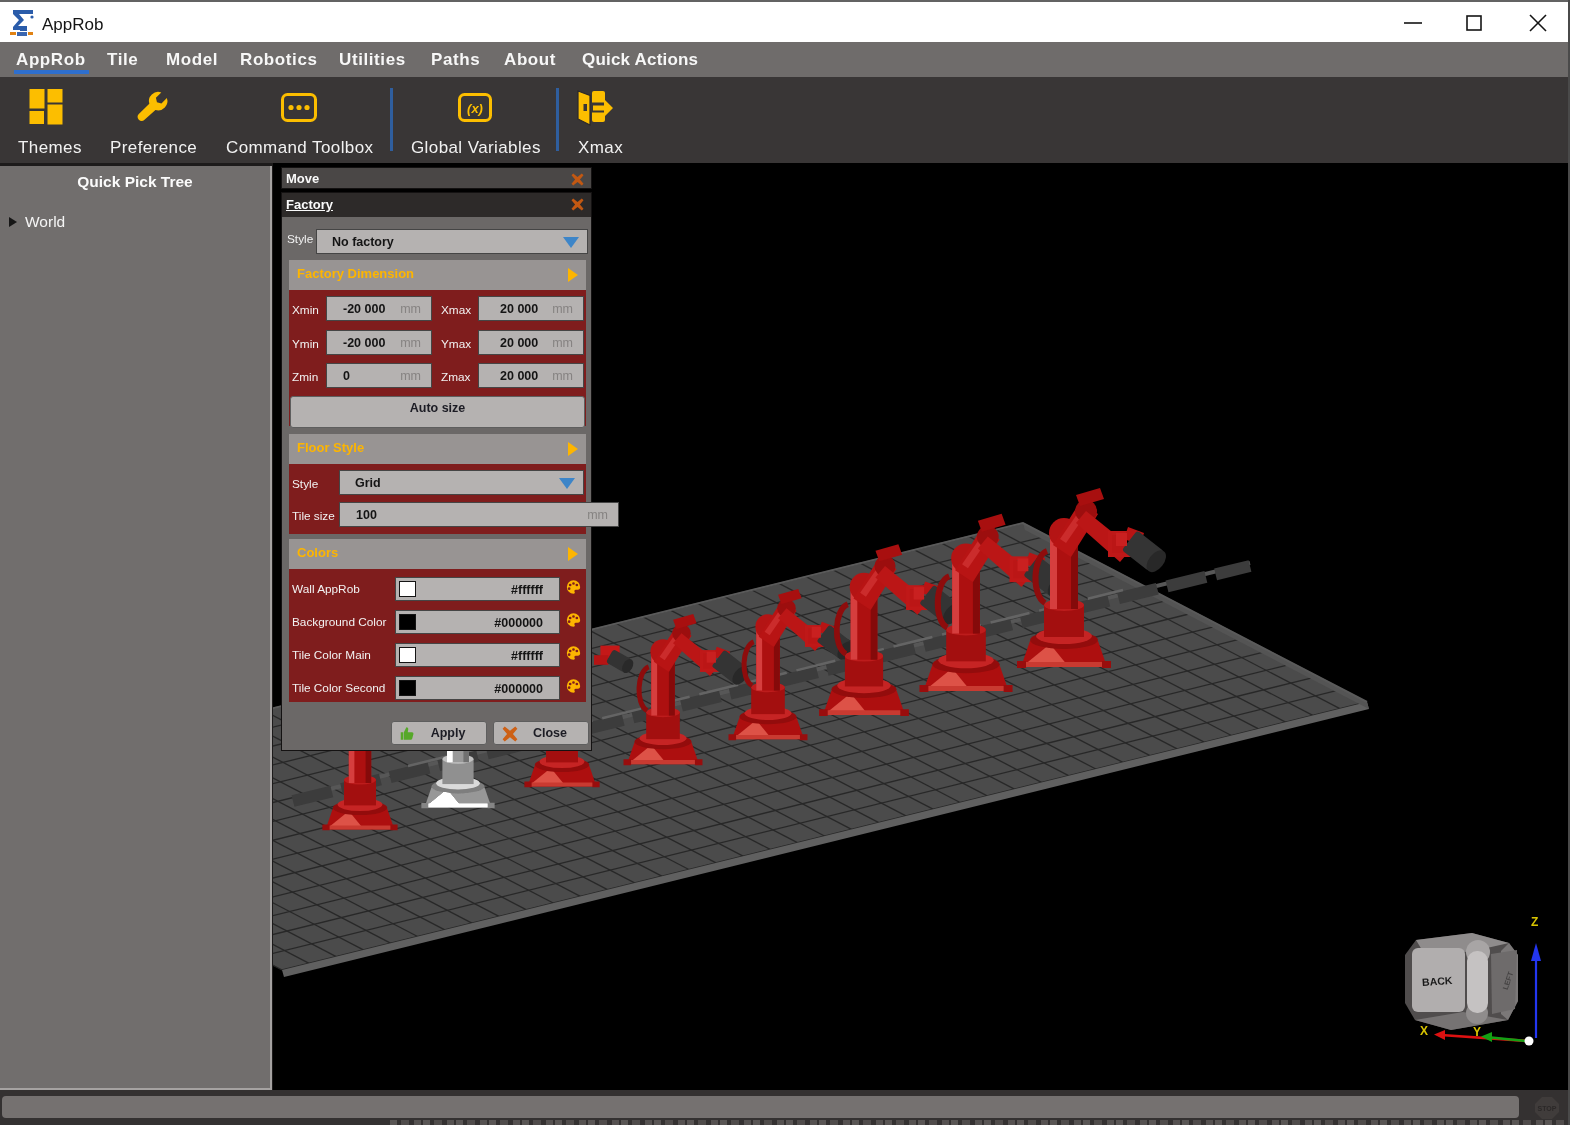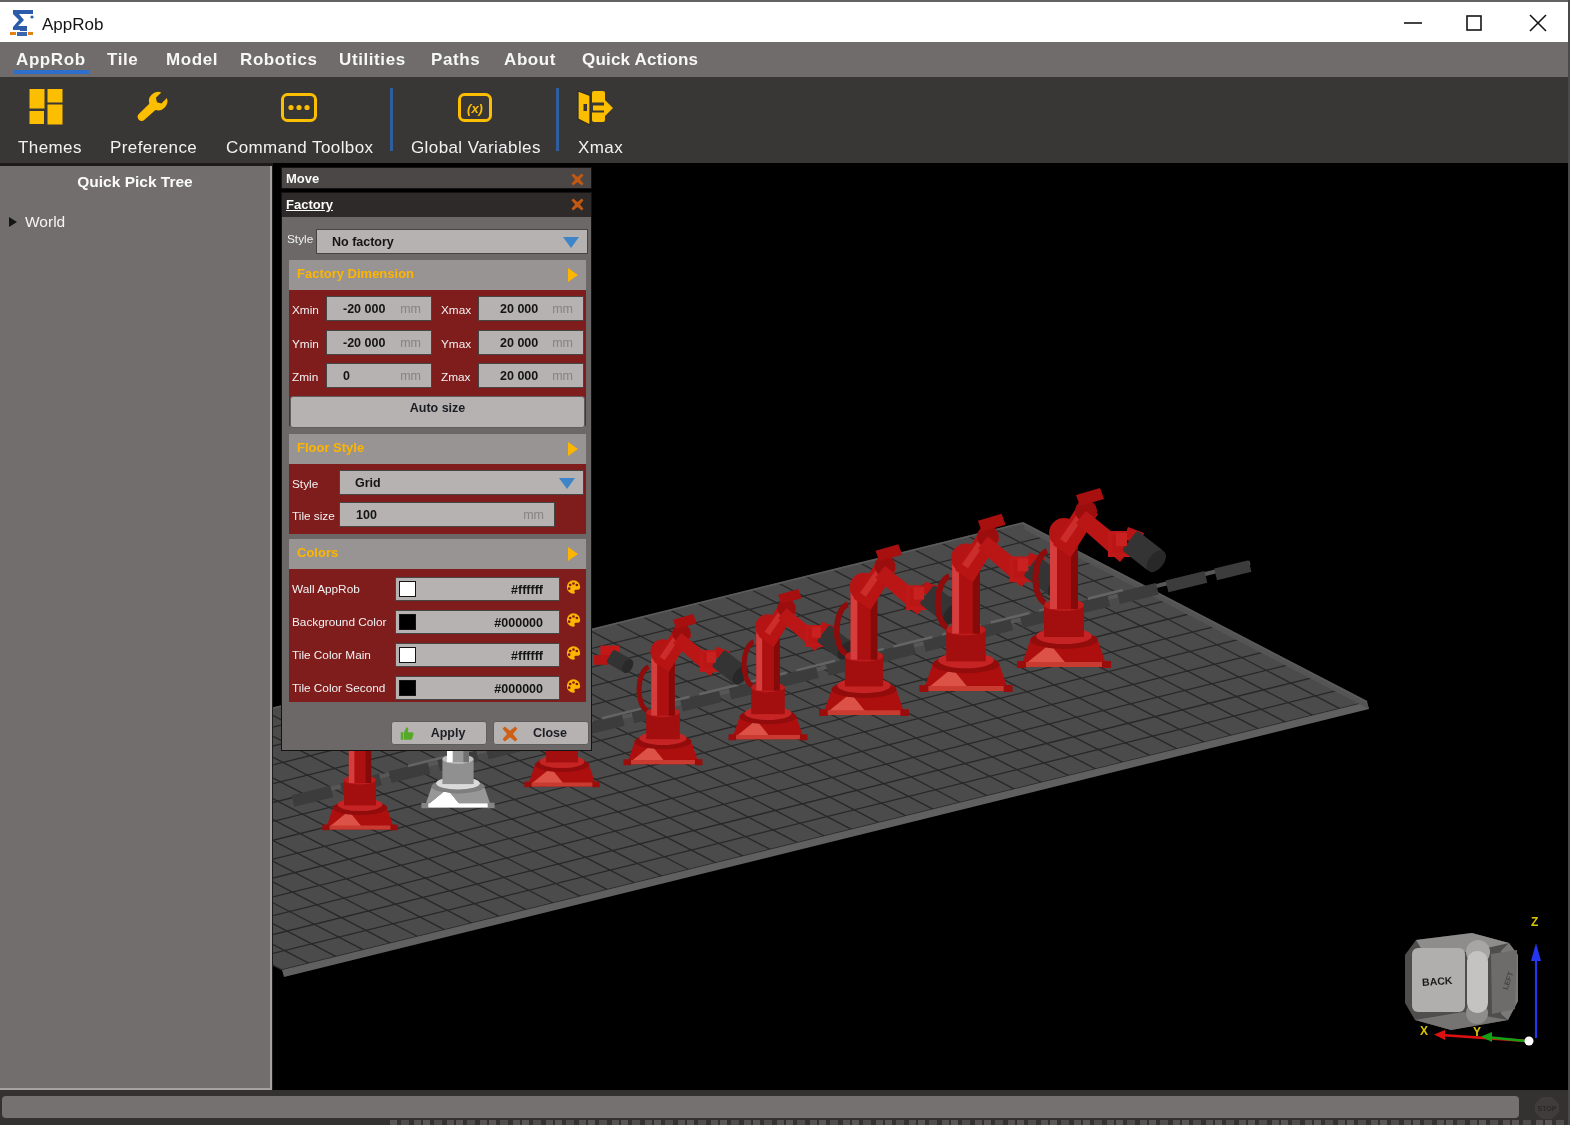--- a/index.html
+++ b/index.html
@@ -361,21 +361,21 @@
       <div class="ghead">
         <div class="gtitle">Floor Style</div>
         <div class="gtri"></div>
       </div>
       <div class="plabel" style="left:3px;top:43px">Style</div>
       <div class="combo" style="left:50px;top:36px;width:245px;height:25px">
         <div class="cval">Grid</div>
         <div class="ddtri" style="right:8px;top:7px"></div>
       </div>
       <div class="plabel" style="left:3px;top:75px">Tile size</div>
-      <div class="field" style="left:50px;top:68px;width:216px;height:25px">
+      <div class="field" style="left:50px;top:68px;width:280px;height:25px">
         <div class="fval" style="left:16px">100</div>
         <div class="fmm">mm</div>
       </div>
     </div>
 
     <div class="group" style="top:346px;height:163px">
       <div class="ghead">
         <div class="gtitle">Colors</div>
         <div class="gtri"></div>
       </div>

